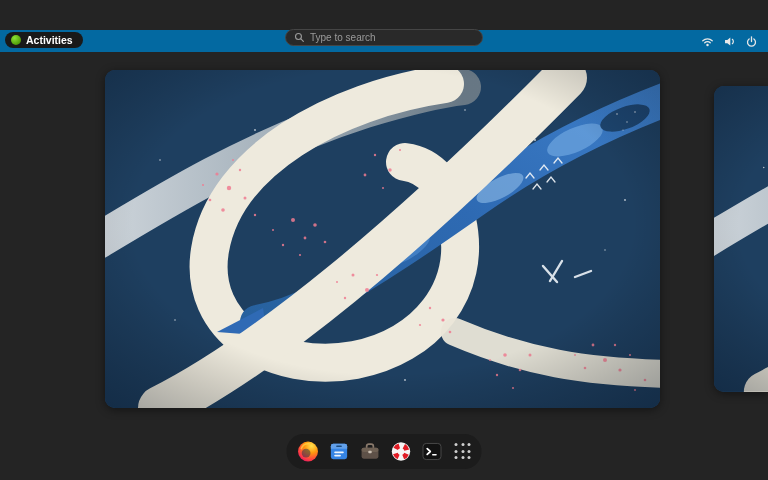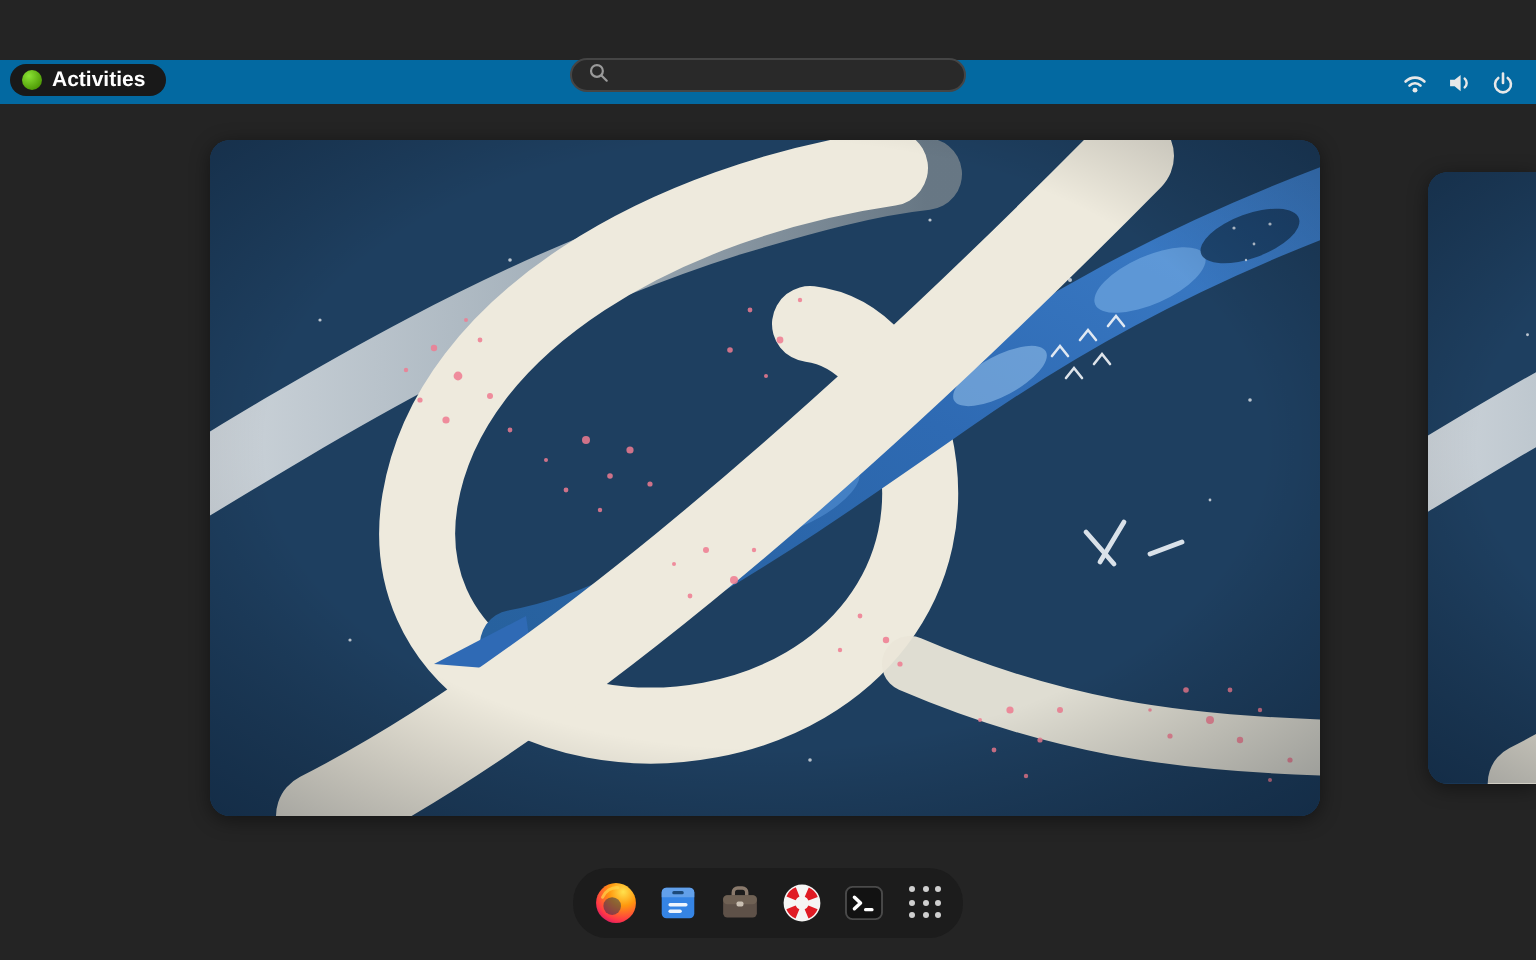--- a/index.html
+++ b/index.html
@@ -238,20 +238,21 @@
     </div>
   </div>
 
   <div class="search-pill">
     <span>
       <svg width="11" height="11" viewBox="0 0 16 16">
         <circle cx="6.5" cy="6.5" r="4.3" stroke="#9a9a9a" stroke-width="1.6" fill="none"></circle>
         <path d="M10,10 L13.6,13.6" stroke="#9a9a9a" stroke-width="1.6" stroke-linecap="round"></path>
       </svg>
     </span>
+    <input type="text" placeholder="Type to search" style="">
   </div>
 
   <div class="workspace-1">
     <svg width="555" height="338" viewBox="0 0 555 338">
       <use href="#wallpaper-art"></use>
     </svg>
   </div>
 
   <div class="workspace-2">
     <svg width="502" height="306" viewBox="0 0 555 338" preserveAspectRatio="xMinYMin">

